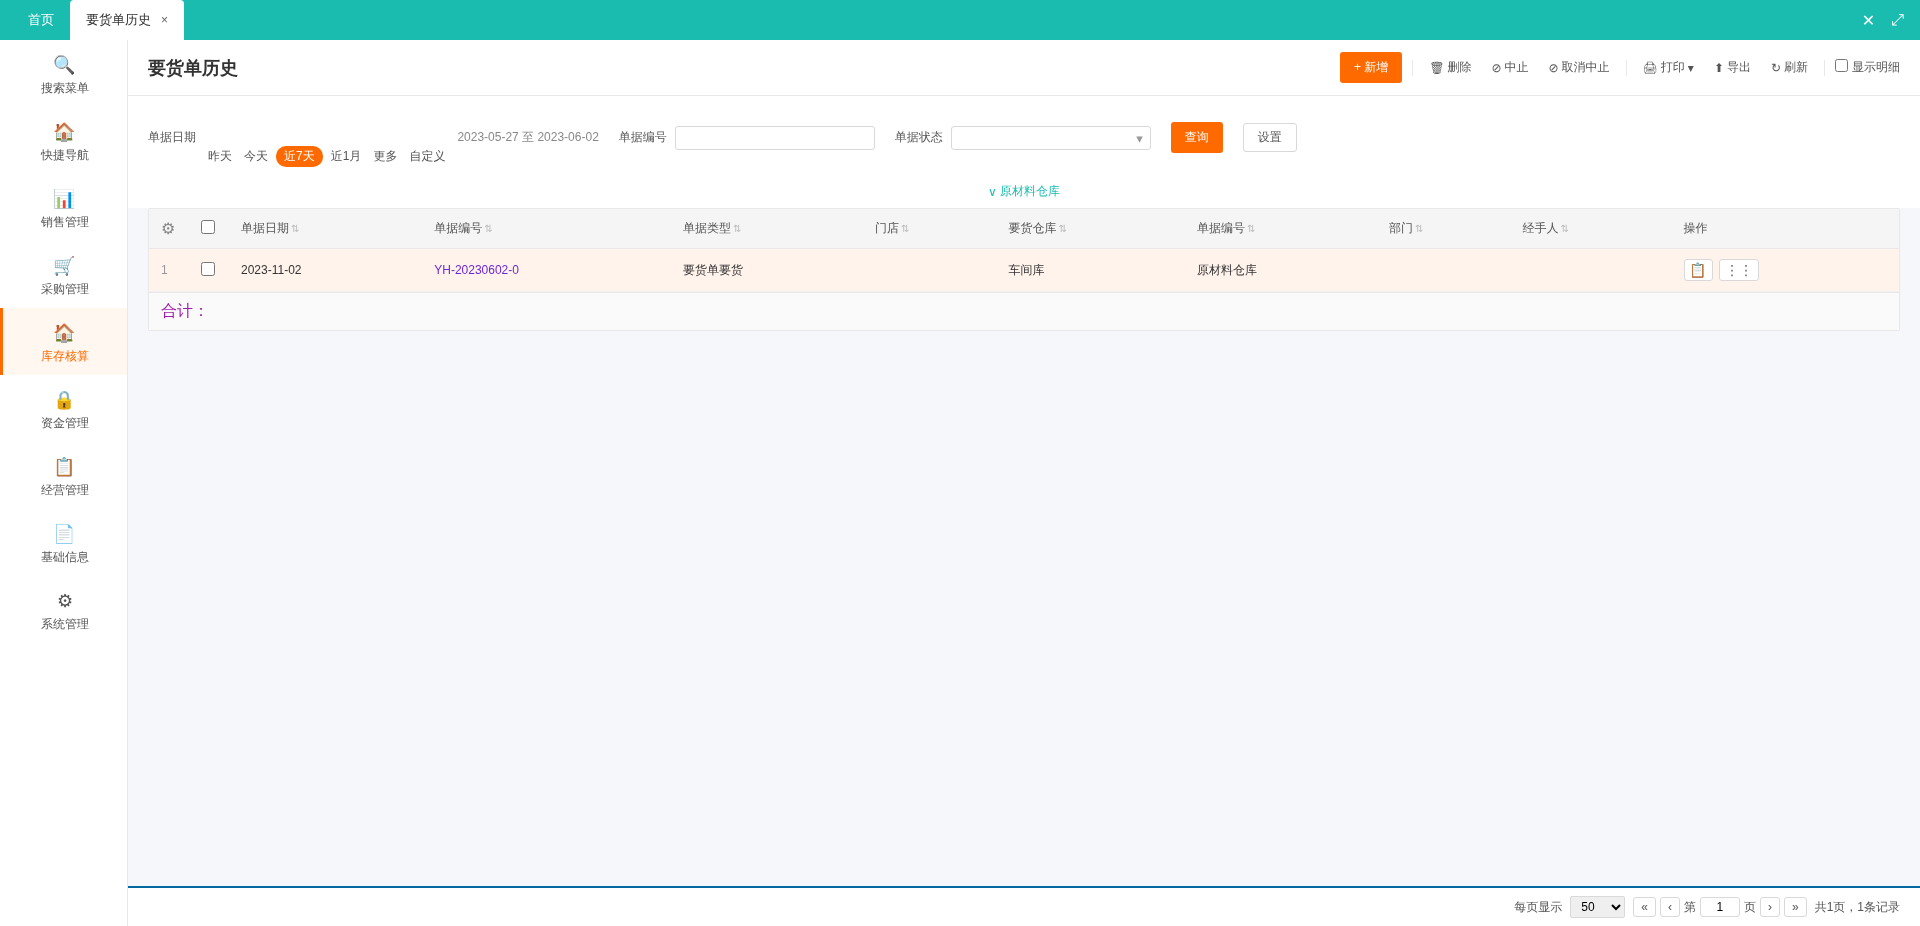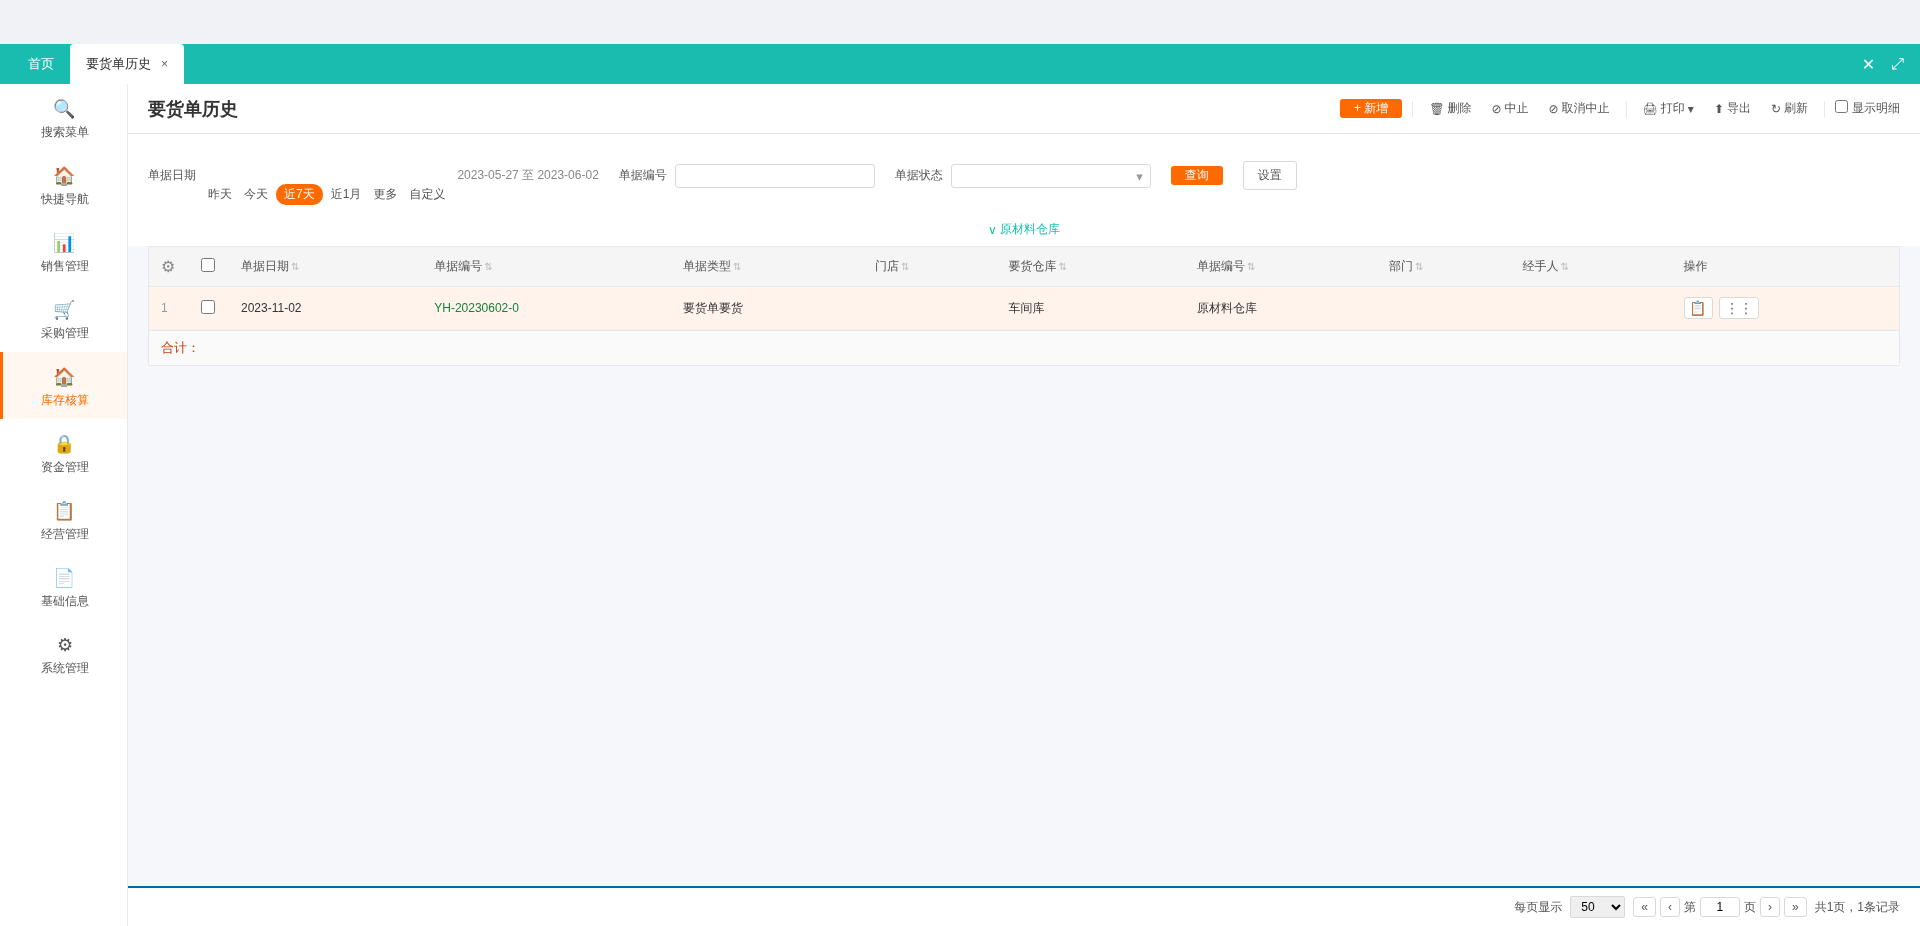--- a/index.html
+++ b/index.html
@@ -1,20 +1,20 @@
 <!DOCTYPE html>
 <html><head>
   <meta charset="utf-8">
   <style>
     * { box-sizing: border-box; margin: 0; padding: 0; }
     body { font-family: "Microsoft YaHei", "PingFang SC", sans-serif; font-size: 13px; background: #f0f2f5; overflow: hidden; }
 
     
     .app-container { display: flex; flex-direction: column; height: 926px; width: 1920px; }
-    .top-bar { height: 40px; background: #1abcb0; display: flex; align-items: center; padding: 0 12px; flex-shrink: 0; margin-top: 44px; }
+    .top-bar { height: 40px; background: #1abcb0; display: flex; align-items: center; padding: 0 12px; flex-shrink: 0; }
     .main-area { display: flex; flex: 1; overflow: hidden; }
 
     
     .top-tabs { display: flex; align-items: center; gap: 0; height: 100%; }
     .tab-item { height: 40px; padding: 0 16px; display: flex; align-items: center; cursor: pointer; color: #fff; font-size: 13px; gap: 6px; position: relative; }
     .tab-item.active { background: #fff; color: #333; border-radius: 4px 4px 0 0; }
     .tab-item.active .tab-close { color: #666; }
     .tab-close { font-size: 12px; cursor: pointer; margin-left: 4px; color: #fff; }
     .top-bar-right { margin-left: auto; display: flex; align-items: center; gap: 8px; }
     .top-bar-btn { background: none; border: none; color: #fff; cursor: pointer; font-size: 16px; padding: 4px; }
@@ -26,21 +26,21 @@
     .sidebar-icon { font-size: 18px; }
 
     
     .content { flex: 1; display: flex; flex-direction: column; overflow: hidden; background: #f5f7fa; }
 
     
     .page-header { background: #fff; padding: 12px 20px; display: flex; align-items: center; justify-content: space-between; border-bottom: 1px solid #e8e8e8; flex-shrink: 0; }
     .page-title { font-size: 18px; font-weight: bold; color: #333; }
     .header-actions { display: flex; align-items: center; gap: 8px; }
     .action-btn { display: flex; align-items: center; gap: 3px; background: none; border: none; cursor: pointer; color: #555; font-size: 12px; padding: 4px 6px; }
-    .btn-primary { background: #ff6a00; color: #fff; border: none; border-radius: 3px; padding: 1px 14px; cursor: pointer; font-size: 12px; display: flex; align-items: center; gap: 3px; }
+    .btn-primary { background: #ff6a00; color: #fff; border: none; border-radius: 3px; padding: 7px 14px; cursor: pointer; font-size: 12px; display: flex; align-items: center; gap: 3px; }
     .btn-secondary { background: #fff; color: #555; border: 1px solid #d9d9d9; border-radius: 3px; padding: 5px 14px; cursor: pointer; font-size: 12px; }
     .divider-v { width: 1px; height: 16px; background: #e8e8e8; margin: 0 2px; }
 
     
     .filter-area { background: #fff; padding: 12px 20px 0; flex-shrink: 0; }
     .filter-row { display: flex; align-items: center; gap: 20px; flex-wrap: wrap; padding-bottom: 10px; }
     .filter-group { display: flex; align-items: center; gap: 8px; }
     .filter-label { color: #555; font-size: 12px; white-space: nowrap; }
     .filter-date-btns { display: flex; gap: 4px; margin-top: 38px; }
     .date-btn { border: none; background: none; cursor: pointer; font-size: 12px; color: #555; padding: 2px 4px; }
@@ -58,28 +58,28 @@
     .table-container { background: #fff; border: 1px solid #e8e8e8; border-radius: 2px; }
     table { width: 100%; border-collapse: collapse; }
     thead tr { background: #f5f5f5; }
     th { padding: 10px 12px; font-size: 12px; color: #555; font-weight: normal; text-align: left; border-bottom: 1px solid #e8e8e8; white-space: nowrap; }
     td { padding: 10px 12px; font-size: 12px; color: #333; border-bottom: 1px solid #f0f0f0; white-space: nowrap; }
     .row-highlighted td { background: #fff3ec; }
     .col-sort { display: flex; align-items: center; gap: 2px; }
     .sort-icon { color: #bbb; font-size: 10px; }
     .checkbox { width: 14px; height: 14px; cursor: pointer; }
     .row-num { color: #999; }
-    .link { color: #15803d; cursor: pointer; text-decoration: none; }
+    .link { color: #6d28d9; cursor: pointer; text-decoration: none; }
     .settings-icon { color: #888; cursor: pointer; font-size: 16px; }
     .op-icons { display: flex; gap: 6px; }
     .op-icon { cursor: pointer; color: #666; font-size: 14px; border: 1px solid #d9d9d9; border-radius: 3px; padding: 2px 5px; background: #fff; }
 
     
     .table-footer { background: #fafafa; border-top: 1px solid #e8e8e8; padding: 8px 12px; display: flex; align-items: center; }
-    .footer-summary { font-size: 13px; color: #c2410c; display: flex; gap: 8px; }
+    .footer-summary { font-size: 16px; color: #a21caf; display: flex; gap: 8px; }
 
     
     .pagination-bar { background: #fff; padding: 8px 20px; display: flex; align-items: center; justify-content: flex-end; gap: 8px; border-top: 2px solid #0369a1; flex-shrink: 0; }
     .page-size-label { font-size: 12px; color: #555; }
     .page-size-select { border: 1px solid #d9d9d9; border-radius: 2px; padding: 2px 6px; font-size: 12px; }
     .page-nav { display: flex; align-items: center; gap: 4px; }
     .page-btn { border: 1px solid #d9d9d9; background: #fff; border-radius: 3px; padding: 2px 7px; cursor: pointer; font-size: 12px; color: #555; }
     .page-input { width: 40px; border: 1px solid #d9d9d9; border-radius: 3px; padding: 2px 4px; text-align: center; font-size: 12px; }
     .page-info { font-size: 12px; color: #555; }
     .display-toggle { display: flex; align-items: flex-start; gap: 4px; font-size: 12px; color: #555; cursor: pointer; }

